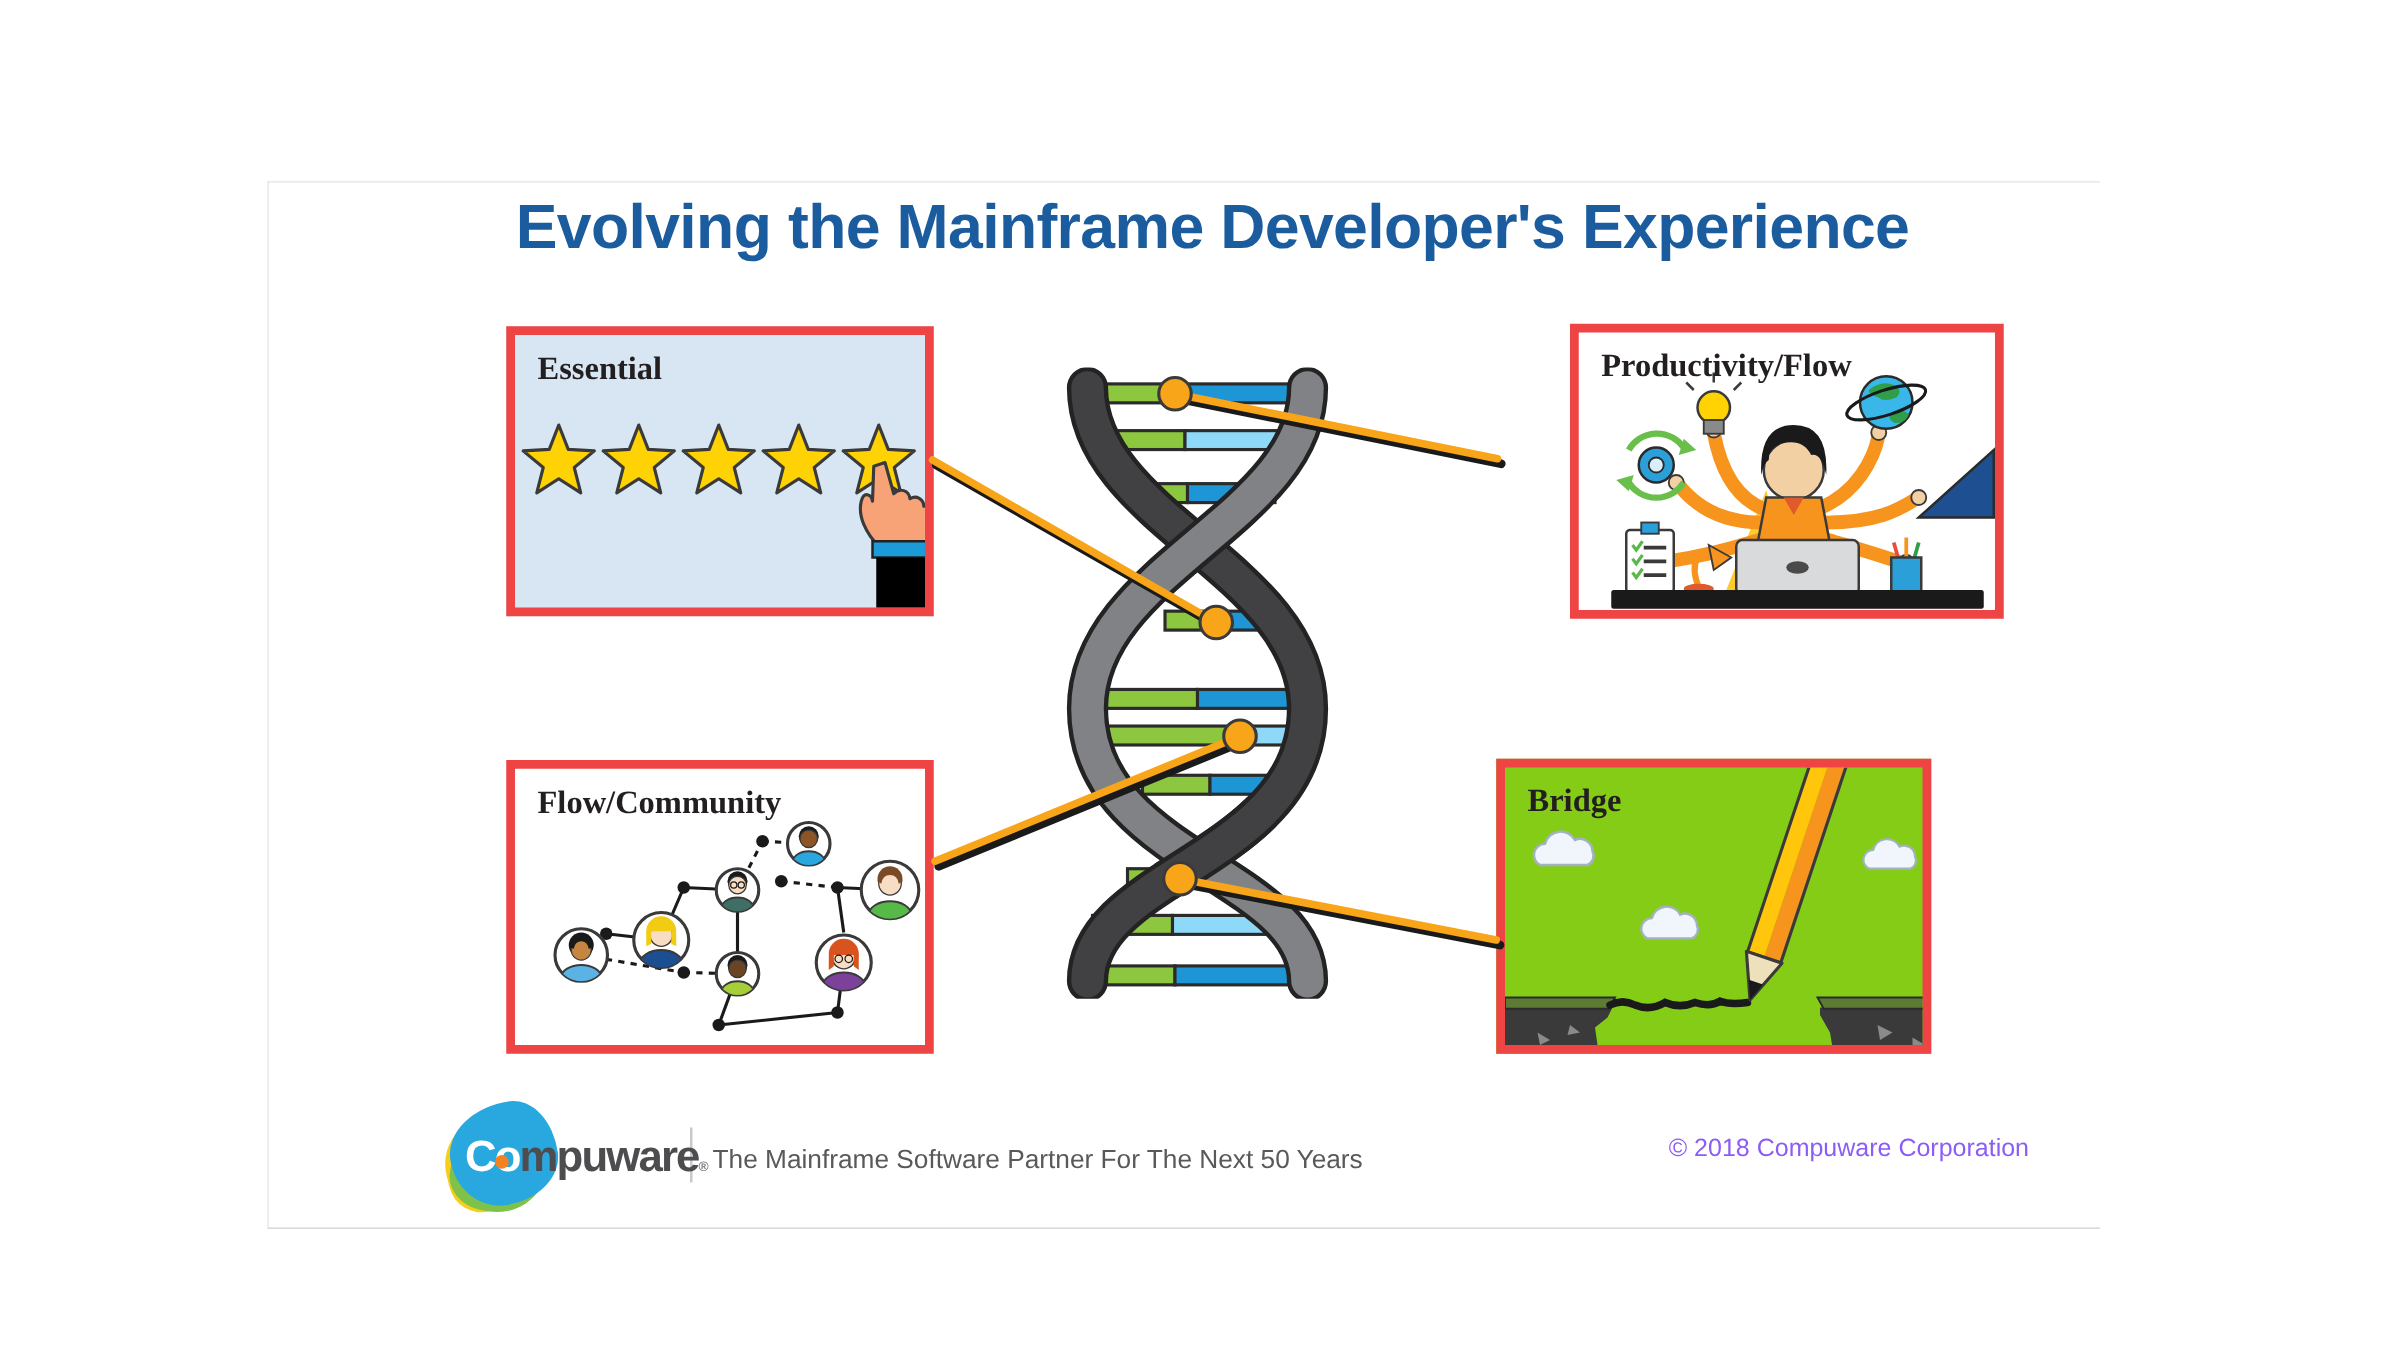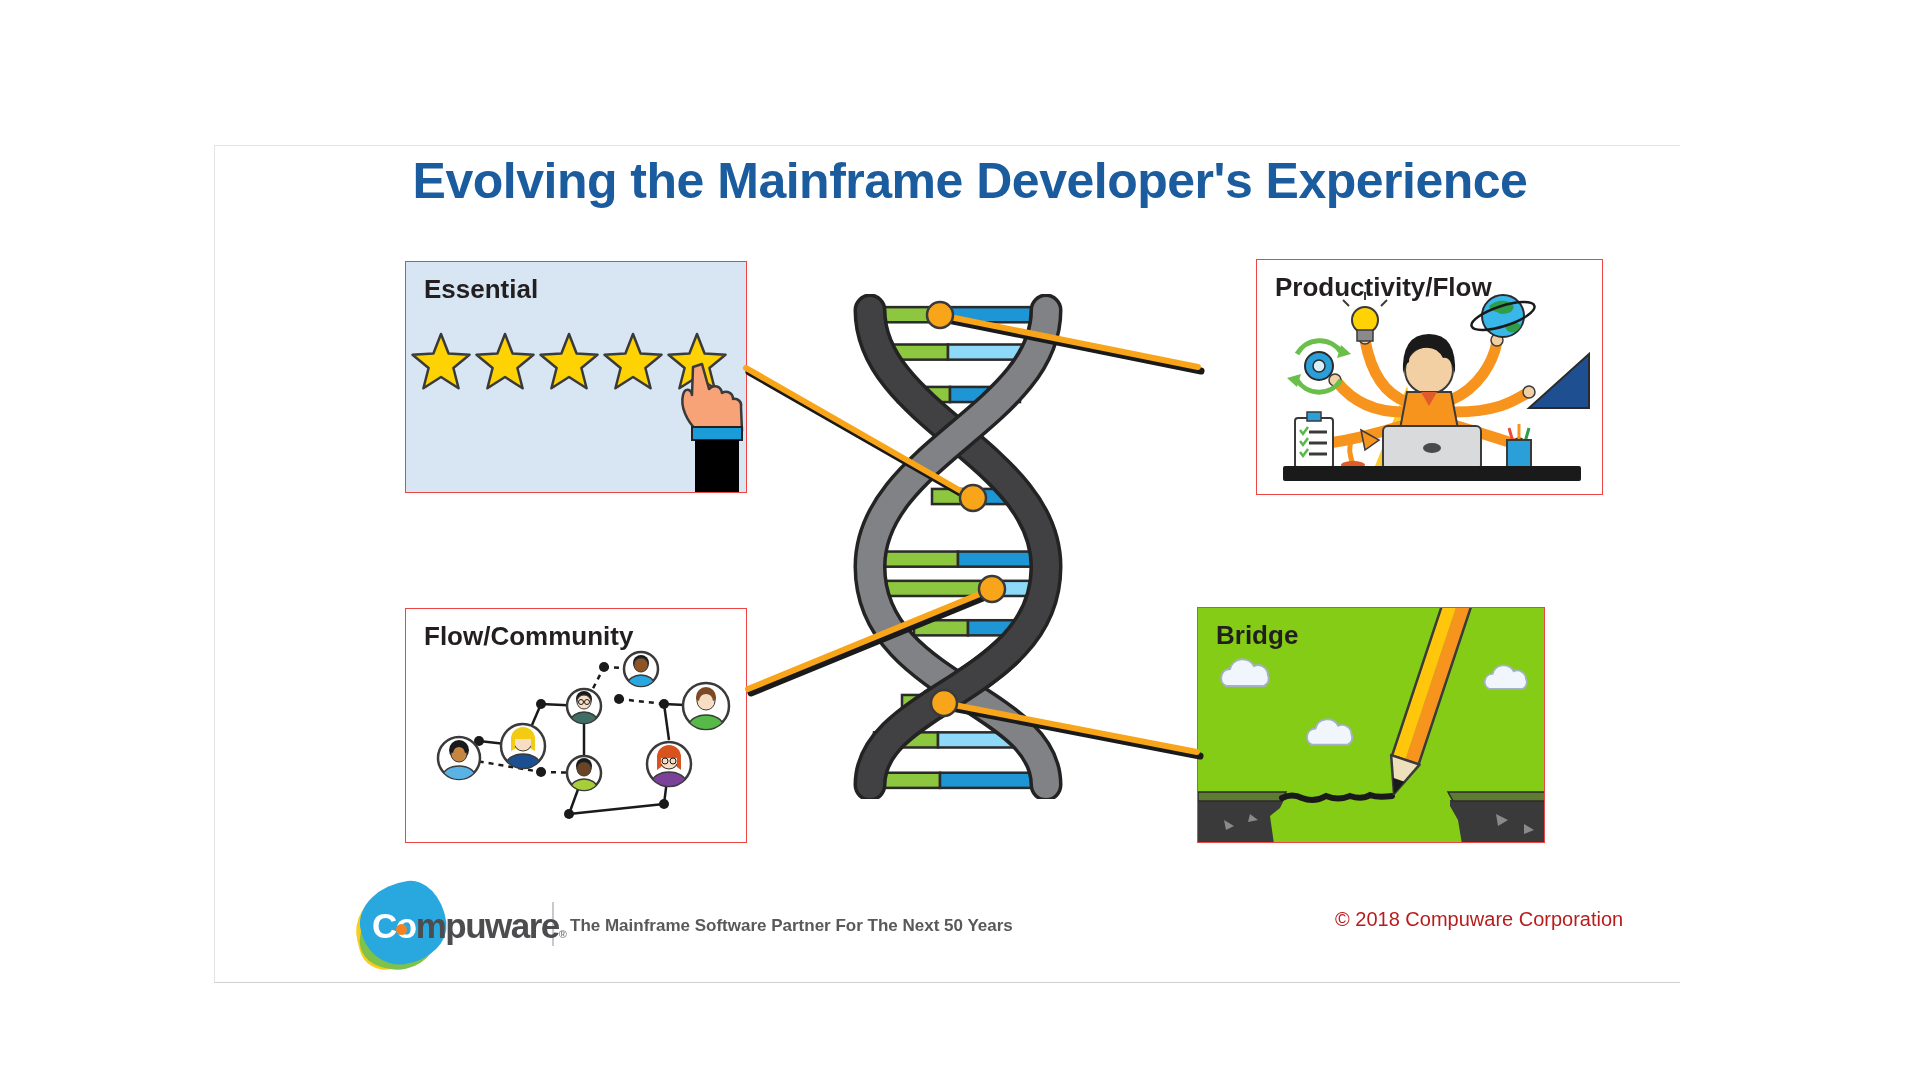--- a/index.html
+++ b/index.html
@@ -2,39 +2,39 @@
 <html><head>
 <meta charset="utf-8">
 <style>
   html,body{margin:0;padding:0;background:#ffffff;}
   .stage{position:relative;width:1680px;height:1080px;background:#ffffff;overflow:hidden;
          font-family:"Liberation Sans",sans-serif;}
   .page{position:absolute;left:214px;top:145px;width:1491px;height:836px;background:#ffffff;
         border:1px solid #e3e3e3;border-bottom-color:#cfcfcf;}
   .title{position:absolute;left:395px;top:152px;width:1150px;text-align:center;
          font-size:50px;font-weight:bold;letter-spacing:-0.5px;color:#1b5c9e;margin:0;}
-  .panel{position:absolute;border:1px solid #ef4444;box-sizing:border-box;overflow:hidden;background:#ffffff;}
+  .panel{position:absolute;border:7px solid #ef4444;box-sizing:border-box;overflow:hidden;background:#ffffff;font-family:Liberation Serif, serif;}
   .panel .plabel{position:absolute;left:18px;top:12px;font-size:26px;font-weight:bold;color:#231f20;z-index:5;}
   .panel-essential{left:405px;top:261px;width:342px;height:232px;background:#d8e6f4;}
   .panel-productivity{left:1256px;top:259px;width:347px;height:236px;}
   .panel-team{left:405px;top:608px;width:342px;height:235px;}
   .panel-bridge{left:1197px;top:607px;width:348px;height:236px;background:#84cc16;}
   .abs{position:absolute;}
   .overlay{position:absolute;left:0;top:0;width:1920px;height:1080px;pointer-events:none;z-index:8;}
   .footer-logo{position:absolute;left:356px;top:882px;width:200px;height:92px;}
   .blob{position:absolute;}
   .logo-text{position:absolute;left:16px;top:24px;font-size:35px;font-weight:bold;letter-spacing:-1.5px;
              color:#4d4d4f;z-index:4;}
   .logo-text .lt-hi{color:#ffffff;position:relative;}
   .logo-o-dot{position:absolute;left:40px;top:42px;width:11px;height:11px;border-radius:50%;
               background:#f58220;z-index:5;}
   .logo-reg{font-size:11px;color:#808285;letter-spacing:0;}
   .tag-divider{position:absolute;left:552px;top:902px;width:2px;height:44px;background:#c7c9cb;}
-  .tagline{position:absolute;left:570px;top:916px;font-size:17px;font-weight:bold;color:#58595b;}
-  .copyright{position:absolute;left:1335px;top:908px;font-size:20px;color:#b91c1c;}
+  .tagline{position:absolute;left:570px;top:916px;font-size:21px;font-weight:normal;color:#58595b;}
+  .copyright{position:absolute;left:1335px;top:908px;font-size:20px;color:#8b5cf6;}
 </style>
 </head>
 <body>
 
 <div class="stage">
   <div class="page"></div>
 
   <h1 class="title">Evolving the Mainframe Developer's Experience</h1>
 
   <div class="panel panel-essential">

